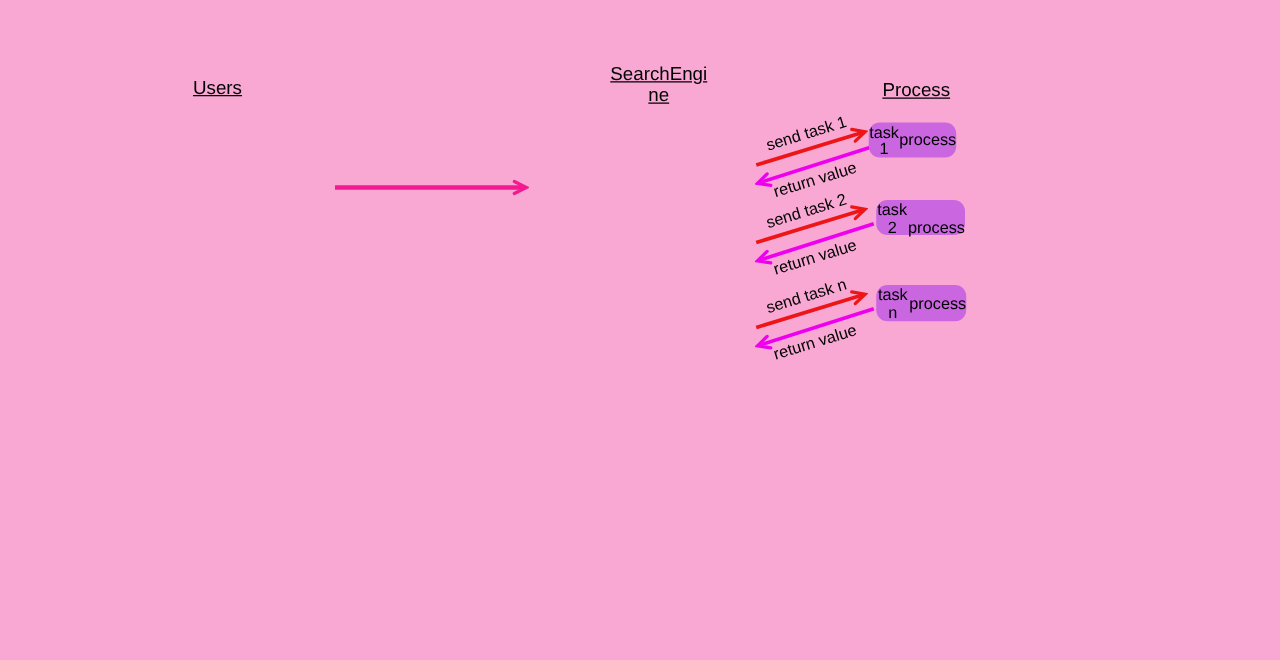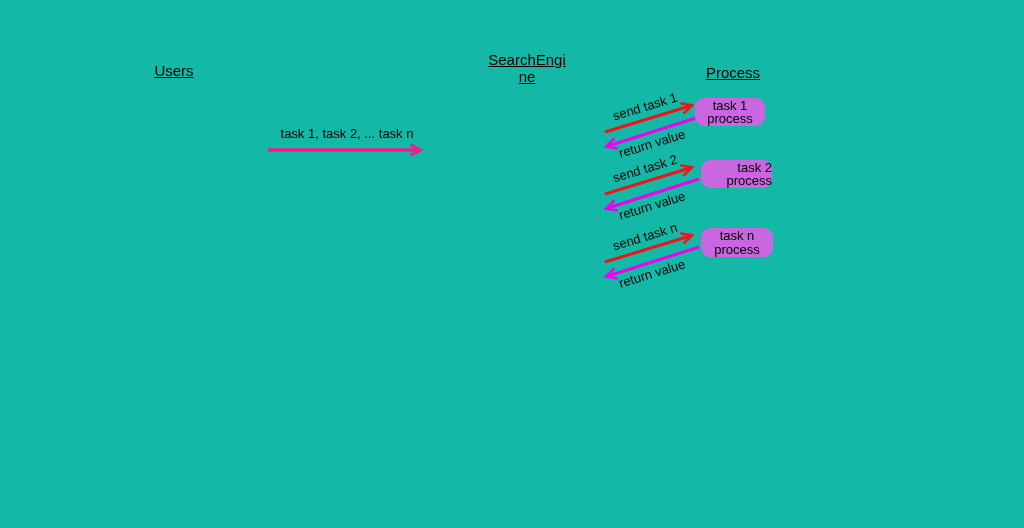--- a/index.html
+++ b/index.html
@@ -1,36 +1,36 @@
 <!DOCTYPE html>
 <html><head>
 <meta charset="utf-8">
 <style>
   html, body { margin: 0; padding: 0; background: #ffffff; }
   .canvas {
     position: relative;
     width: 1024px;
     height: 528px;
-    background: #14b8a6;
+    background: #f9a8d4;
     font-family: "Liberation Sans", sans-serif;
     color: #000000;
     overflow: hidden;
   }
   .hdr {
     position: absolute;
     text-align: center;
     font-size: 15px;
     line-height: 17px;
     color: #000000;
   }
   .hdr span { text-decoration: underline; }
   .node {
     position: absolute;
     display: flex;
-    flex-direction: column;
+    flex-direction: row;
     align-items: center;
     justify-content: center;
     text-align: center;
     color: #000000;
   }
   .user-box {
     left: 104px; top: 110px; width: 140px; height: 62px;
     background: #c5c5c5;
     font-size: 15px;
   }
@@ -124,21 +124,20 @@
   <div class="node proc-box proc-2">
     <div>task 2</div>
     <div>process</div>
   </div>
 
   <div class="node proc-box proc-3">
     <div>task n</div>
     <div>process</div>
   </div>
 
-  <div class="alabel user-arrow-label">task 1, task 2, ... task n</div>
 
   <div class="alabel tilt send-1">send task 1</div>
   <div class="alabel tilt return-1">return value</div>
 
   <div class="alabel tilt send-2">send task 2</div>
   <div class="alabel tilt return-2">return value</div>
 
   <div class="alabel tilt send-3">send task n</div>
   <div class="alabel tilt return-3">return value</div>
 

